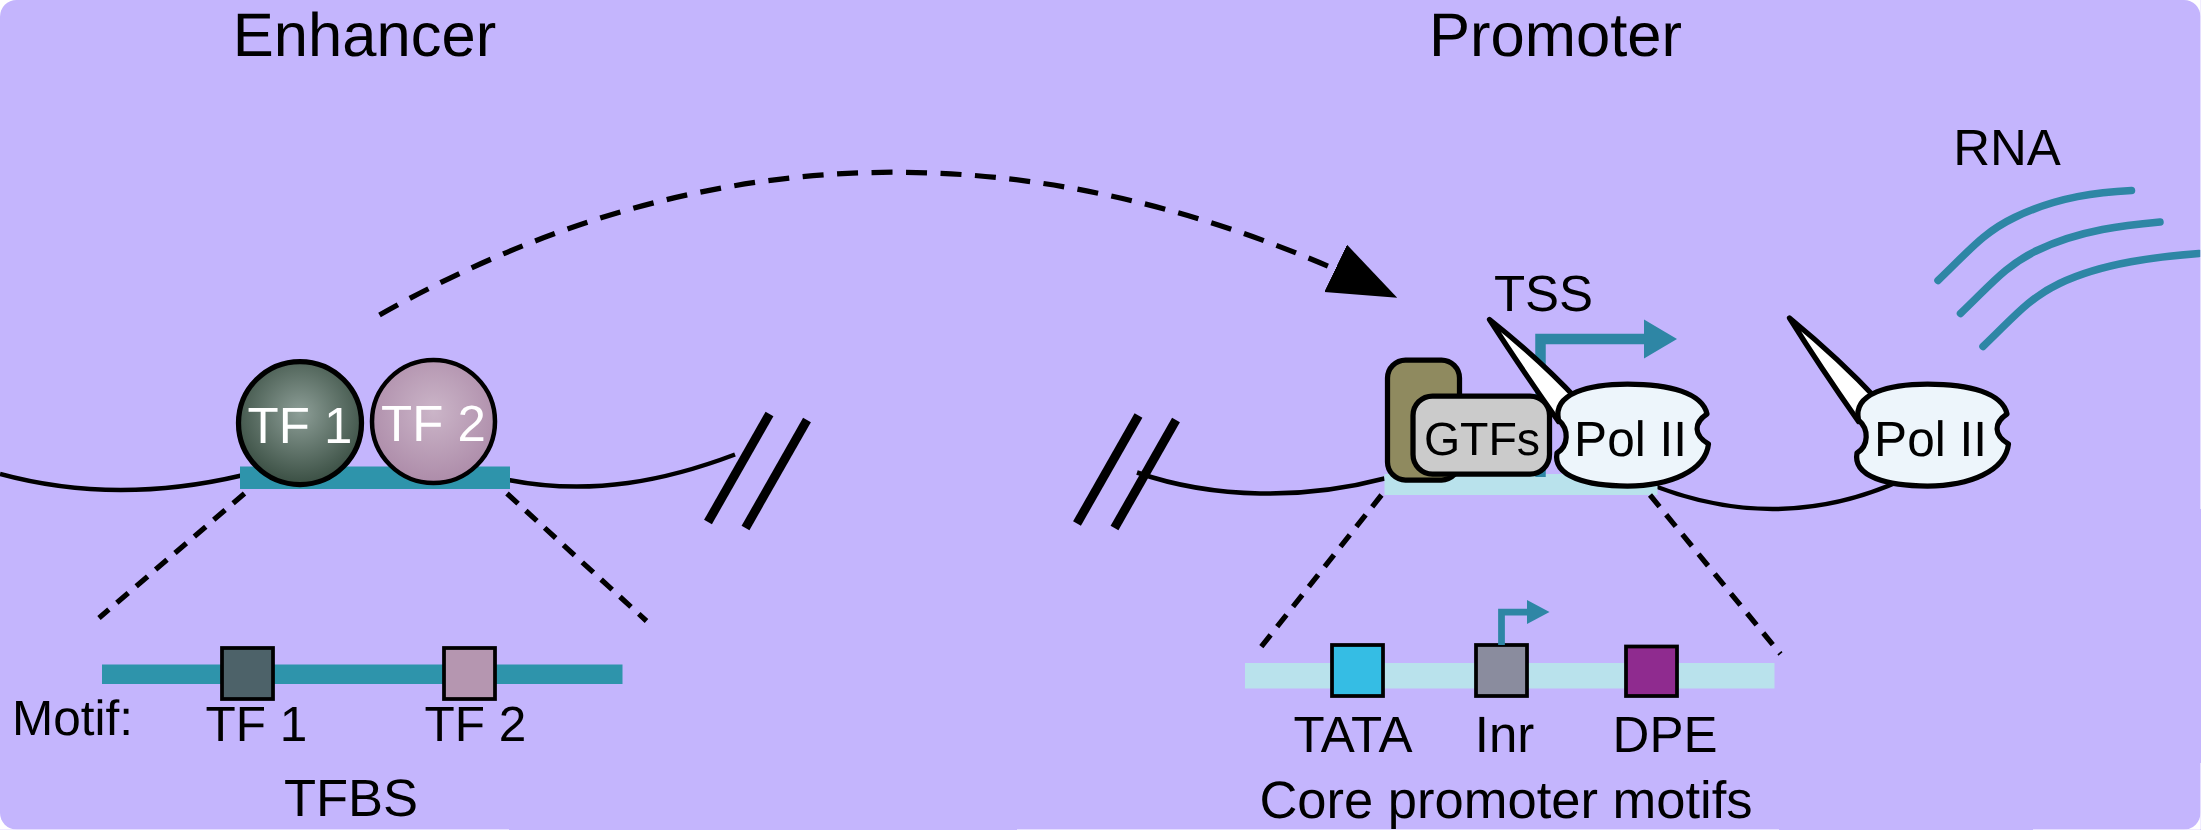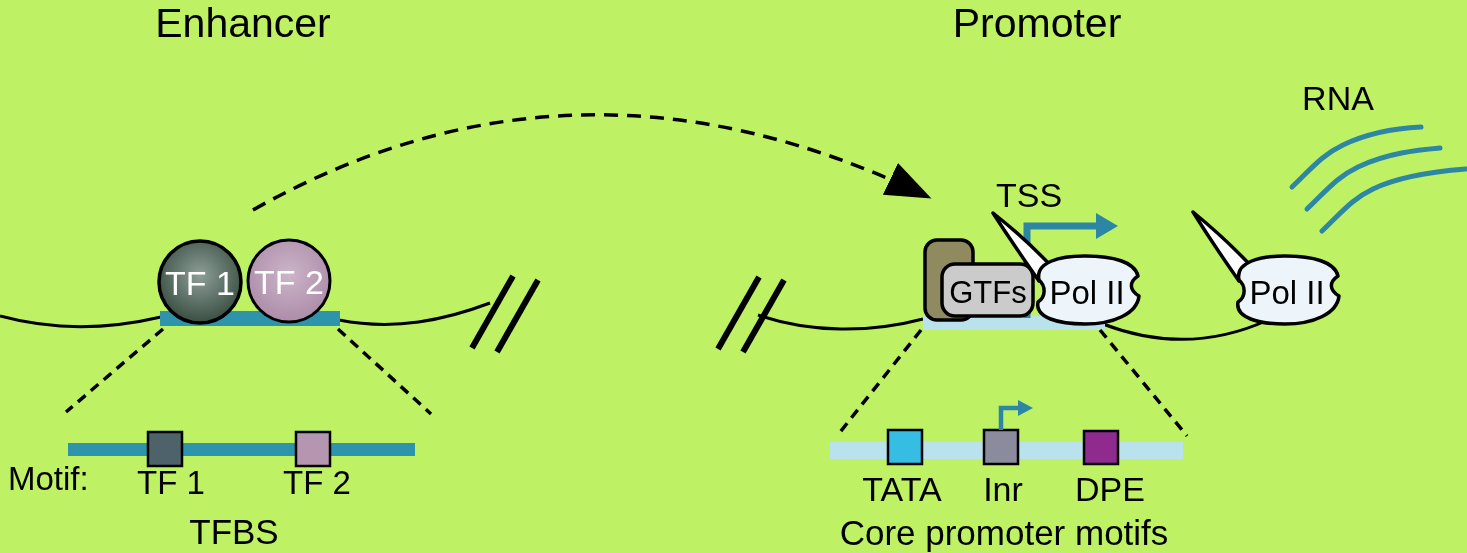--- a/index.html
+++ b/index.html
@@ -1,21 +1,22 @@
 <!DOCTYPE html>
 <html><head>
 <meta charset="utf-8">
 <style>
   html,body{margin:0;padding:0;background:#ffffff;}
   .canvas-wrap{
     position:relative;
     width:1467px;height:553px;
-    background:#bef264;
+    background:#c4b5fd;
     font-family:"Liberation Sans", sans-serif;
     overflow:hidden;
+    border-radius:11px;
   }
   svg text{
     font-family:"Liberation Sans", sans-serif;
     fill:#000000;
   }
   text.title{font-size:41px;}
   text.label-lg{font-size:34px;}
   text.label-md{font-size:33px;}
   text.white-label{fill:#ffffff;font-size:34px;}
   text.caption{font-size:35px;}

